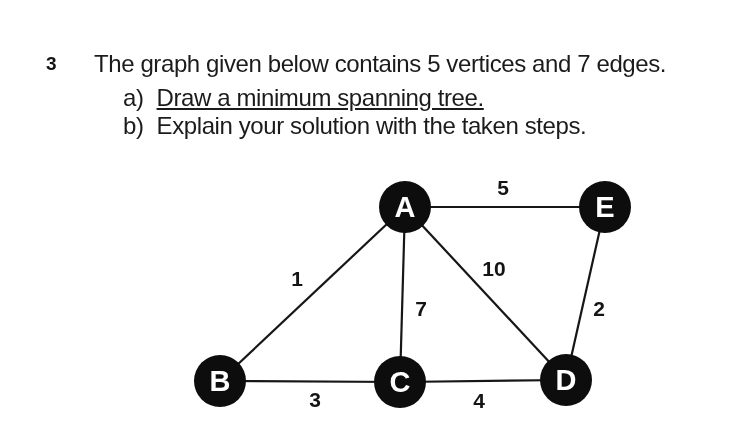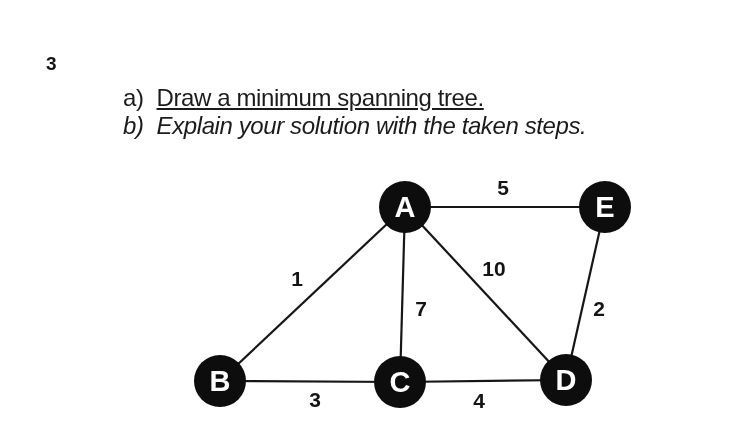--- a/index.html
+++ b/index.html
@@ -31,21 +31,21 @@
   }
   .q-part {
     position: absolute;
     left: 123px;
     font-size: 24px;
     letter-spacing: -0.4px;
     white-space: nowrap;
     color: #1b1b1b;
   }
   .q-part.part-a { top: 84px; text-decoration: underline; }
-  .q-part.part-b { top: 112px; font-style: italic; }
+  .q-part.part-b { top: 112px; }
   .q-part .part-label { display: inline-block; margin-right: 13px; }
   .graph-svg {
     position: absolute;
     left: 0;
     top: 0;
     width: 734px;
     height: 423px;
   }
   .graph-svg line { stroke: #161616; stroke-width: 2.2; }
   .graph-svg circle { fill: #0d0d0d; }
@@ -64,20 +64,21 @@
     text-anchor: middle;
   }
 </style>
 </head>
 <body>
 
 <div class="page">
 
   <span class="q-number">3</span>
 
+  <span class="q-text">The graph given below contains 5 vertices and 7 edges.</span>
 
   <div class="q-part part-a">
     <span class="part-label">a)</span><span>Draw a minimum spanning tree.</span>
   </div>
 
   <div class="q-part part-b">
     <span class="part-label">b)</span><span>Explain your solution with the taken steps.</span>
   </div>
 
   <svg class="graph-svg" viewBox="0 0 734 423" xmlns="http://www.w3.org/2000/svg">

